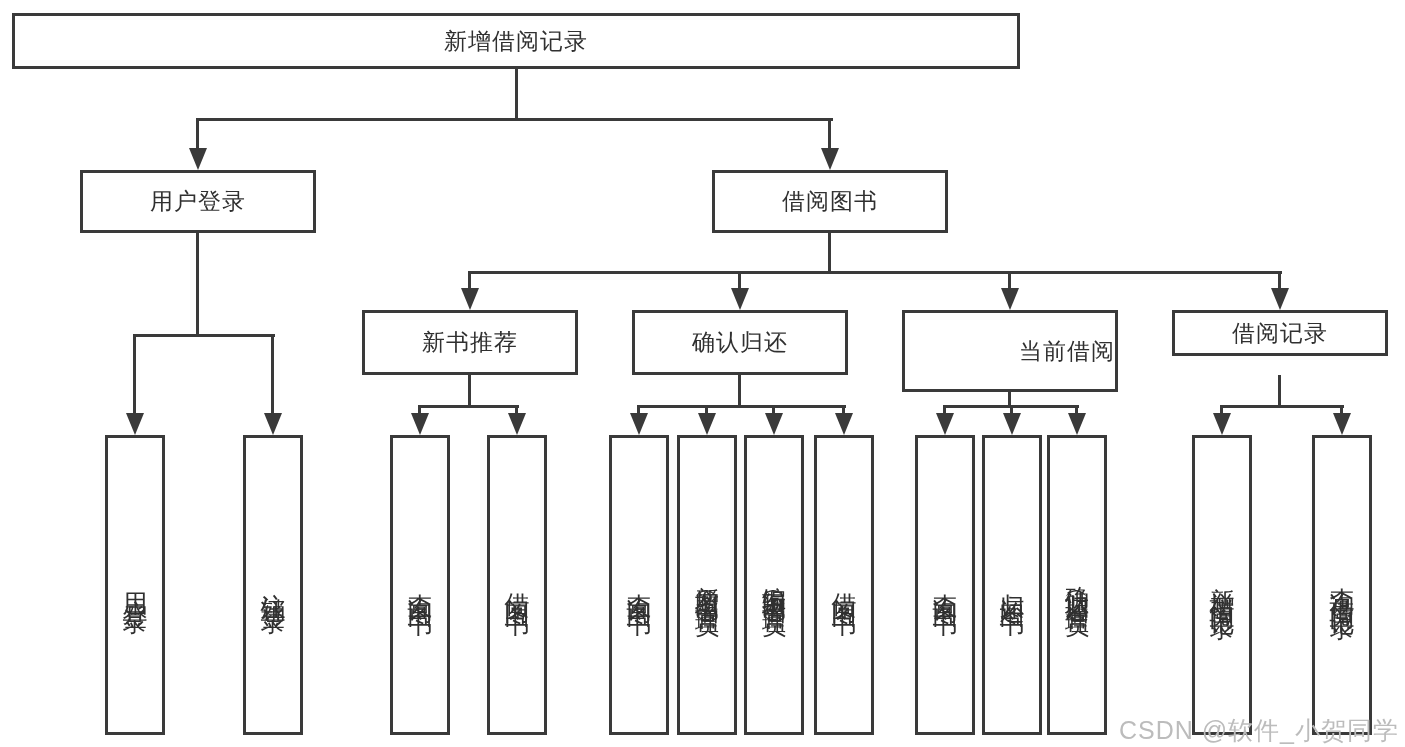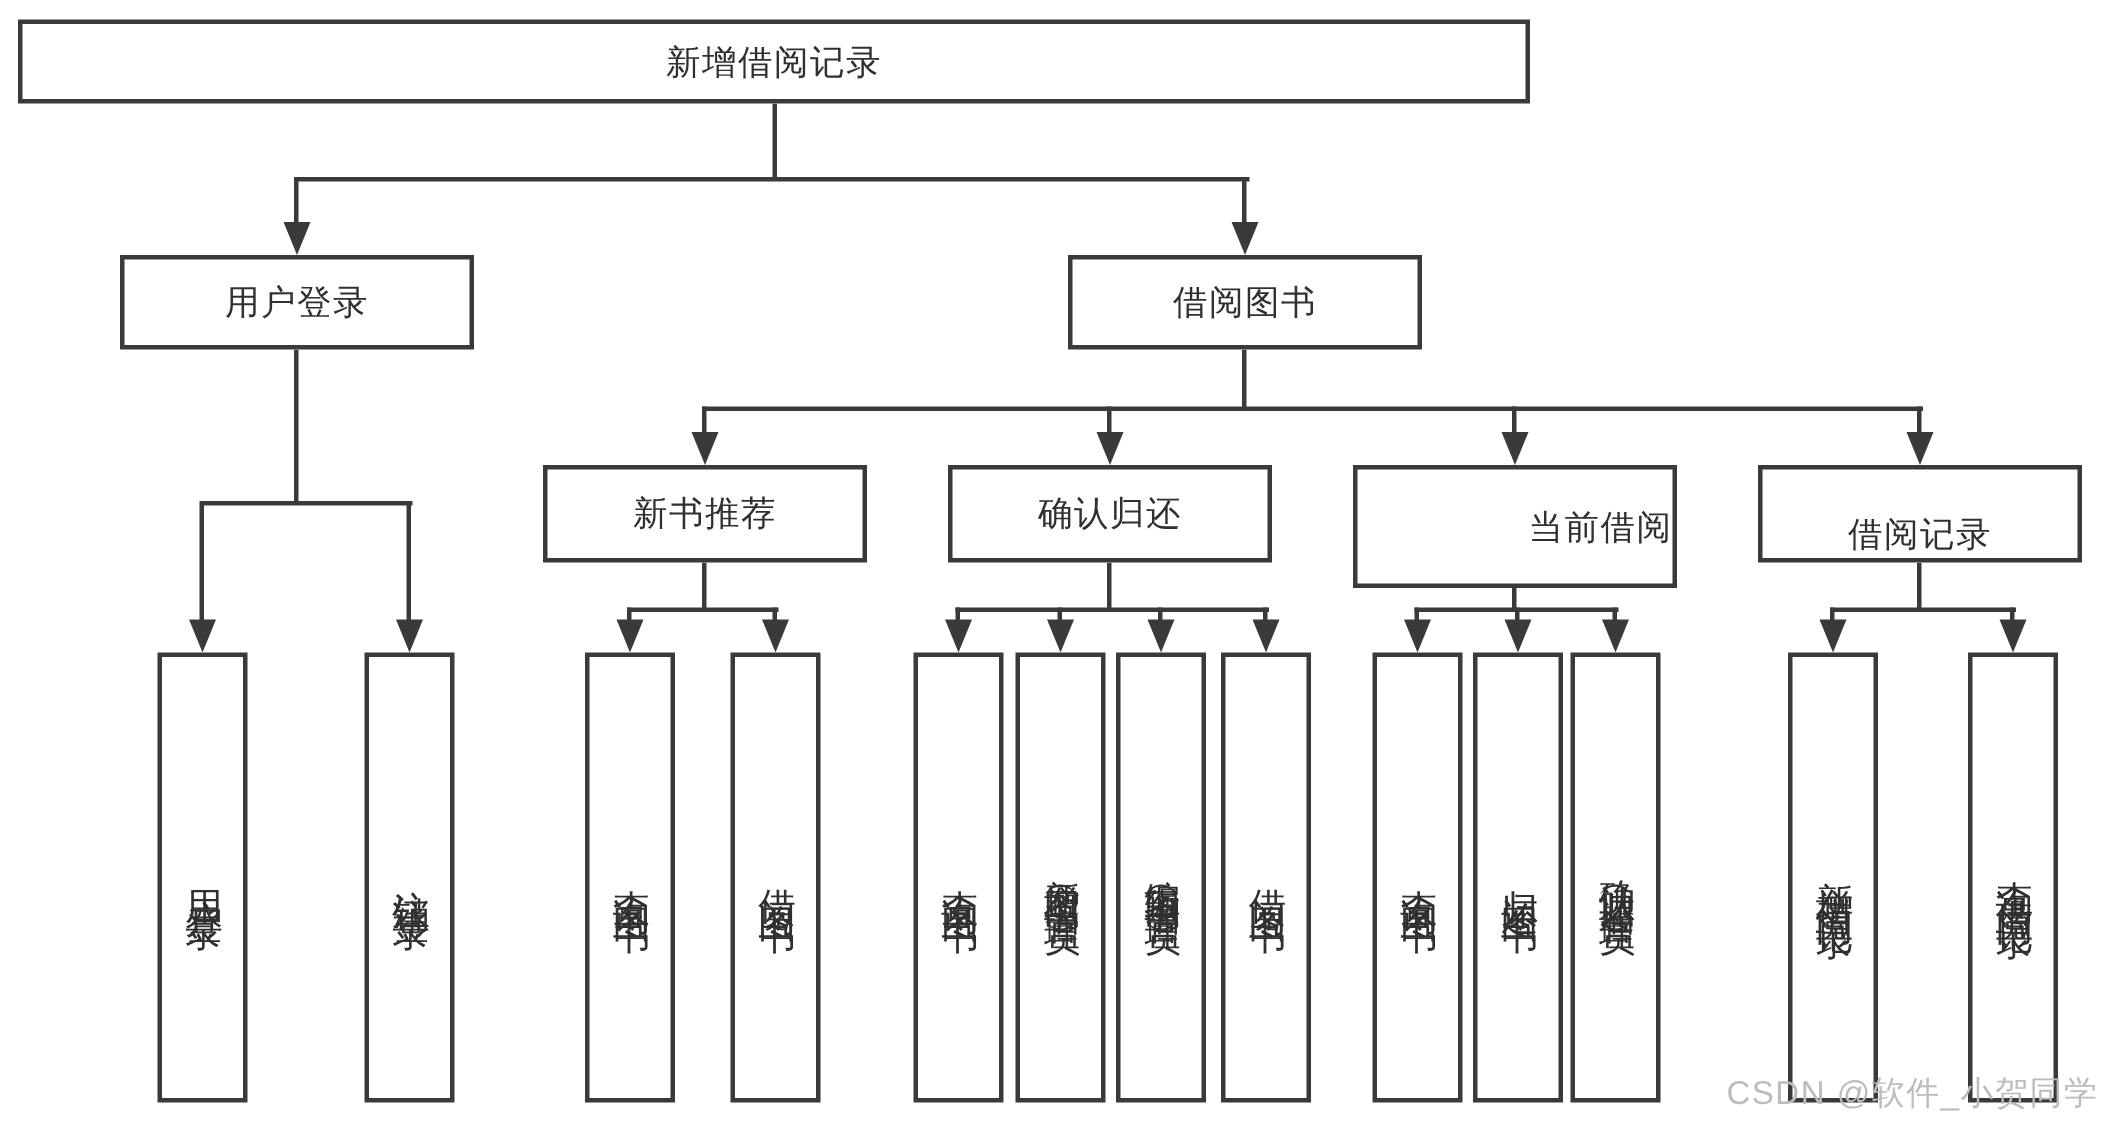--- a/index.html
+++ b/index.html
@@ -46,21 +46,21 @@
   .arrow{
     position:absolute;z-index:1;
     width:0;height:0;
     border-left:9px solid transparent;
     border-right:9px solid transparent;
     border-top:22px solid var(--line);
   }
   .watermark{
     position:absolute;
     top:714px;right:6px;
-    font-size:22px;
+    font-size:25px;
     color:var(--wm);
     z-index:5;
     letter-spacing:1px;
     margin-left:44px;
   }
 </style>
 </head>
 <body>
 
 <div id="diagram">
@@ -103,21 +103,21 @@
 
   <div class="box hnode" style="left:362px;top:310px;width:216px;height:65px;">
     <span>新书推荐</span>
   </div>
   <div class="box hnode" style="left:632px;top:310px;width:216px;height:65px;">
     <span>确认归还</span>
   </div>
   <div class="box hnode" style="left:902px;top:310px;width:216px;height:82px;justify-content:flex-end;">
     <span>当前借阅</span>
   </div>
-  <div class="box hnode" style="left:1172px;top:310px;width:216px;height:65px;align-items:flex-end;">
+  <div class="box hnode" style="left:1172px;top:310px;width:216px;height:46px;">
     <span>借阅记录</span>
   </div>
 
   <div class="vline" style="left:468px;top:375px;height:32px;"></div>
   <div class="hline" style="left:418px;top:405px;width:101px;"></div>
   <div class="vline" style="left:418px;top:405px;height:14px;"></div>
   <div class="vline" style="left:515px;top:405px;height:14px;"></div>
   <div class="arrow" style="left:411px;top:413px;"></div>
   <div class="arrow" style="left:508px;top:413px;"></div>
 

